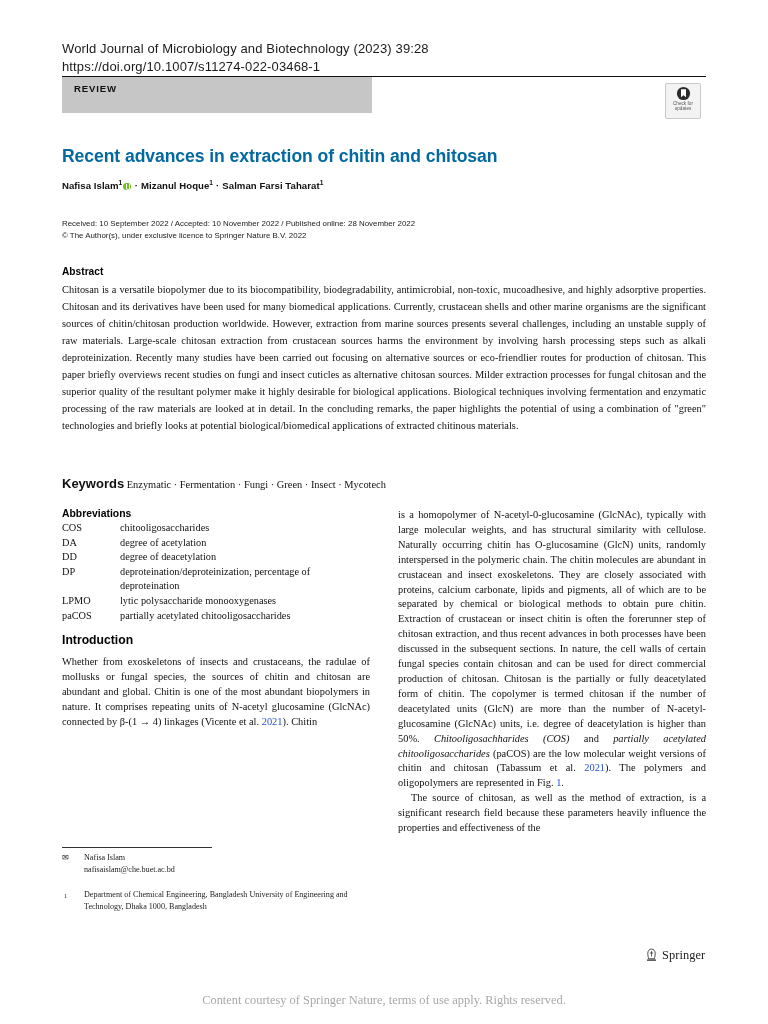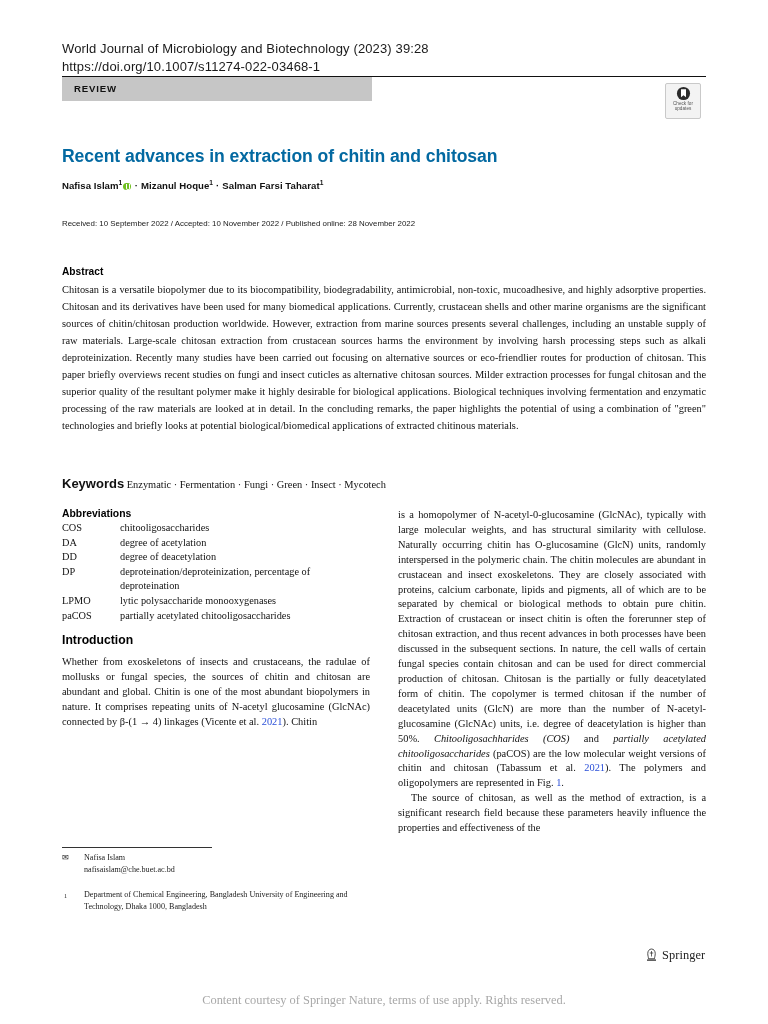--- a/index.html
+++ b/index.html
@@ -31,21 +31,21 @@
     font-size: 13px;
     line-height: 1.42;
     color: #1a1a1a;
     letter-spacing: 0.01em;
   }
   .journal-head div { white-space: nowrap; }
 
   .review-band {
     position: absolute;
     left: 62px; top: 77px;
-    width: 310px; height: 24px;
+    width: 310px; height: 36px;
     background: #c6c6c6;
   }
   .review-band span {
     position: absolute;
     left: 12px; top: 6px;
     font-family: "Liberation Sans", "DejaVu Sans", sans-serif;
     font-size: 9.6px;
     font-weight: bold;
     letter-spacing: 0.09em;
     color: #111;
@@ -291,20 +291,21 @@
   </div>
 
   <h1 class="title">Recent advances in extraction of chitin and chitosan</h1>
 
   <div class="authors">
     <span>Nafisa Islam</span><sup>1</sup><span class="orcid"></span><span class="sep-dot">·</span><span>Mizanul Hoque</span><sup>1</sup><span class="sep-dot">·</span><span>Salman Farsi Taharat</span><sup>1</sup>
   </div>
 
   <div class="dates">
     <div>Received: 10 September 2022 / Accepted: 10 November 2022 / Published online: 28 November 2022</div>
+    <div>© The Author(s), under exclusive licence to Springer Nature B.V. 2022</div>
   </div>
 
   <div class="abs-head">Abstract</div>
   <div class="abstract">Chitosan is a versatile biopolymer due to its biocompatibility, biodegradability, antimicrobial, non-toxic, mucoadhesive, and highly adsorptive properties. Chitosan and its derivatives have been used for many biomedical applications. Currently, crustacean shells and other marine organisms are the significant sources of chitin/chitosan production worldwide. However, extraction from marine sources presents several challenges, including an unstable supply of raw materials. Large-scale chitosan extraction from crustacean sources harms the environment by involving harsh processing steps such as alkali deproteinization. Recently many studies have been carried out focusing on alternative sources or eco-friendlier routes for production of chitosan. This paper briefly overviews recent studies on fungi and insect cuticles as alternative chitosan sources. Milder extraction processes for fungal chitosan and the superior quality of the resultant polymer make it highly desirable for biological applications. Biological techniques involving fermentation and enzymatic processing of the raw materials are looked at in detail. In the concluding remarks, the paper highlights the potential of using a combination of "green" technologies and briefly looks at potential biological/biomedical applications of extracted chitinous materials.</div>
 
   <div class="keywords">
     <b>Keywords</b>
     <span id="kw-items"> <span>Enzymatic</span><span> · </span><span>Fermentation</span><span> · </span><span>Fungi</span><span> · </span><span>Green</span><span> · </span><span>Insect</span><span> · </span><span>Mycotech</span></span>
   </div>
 

